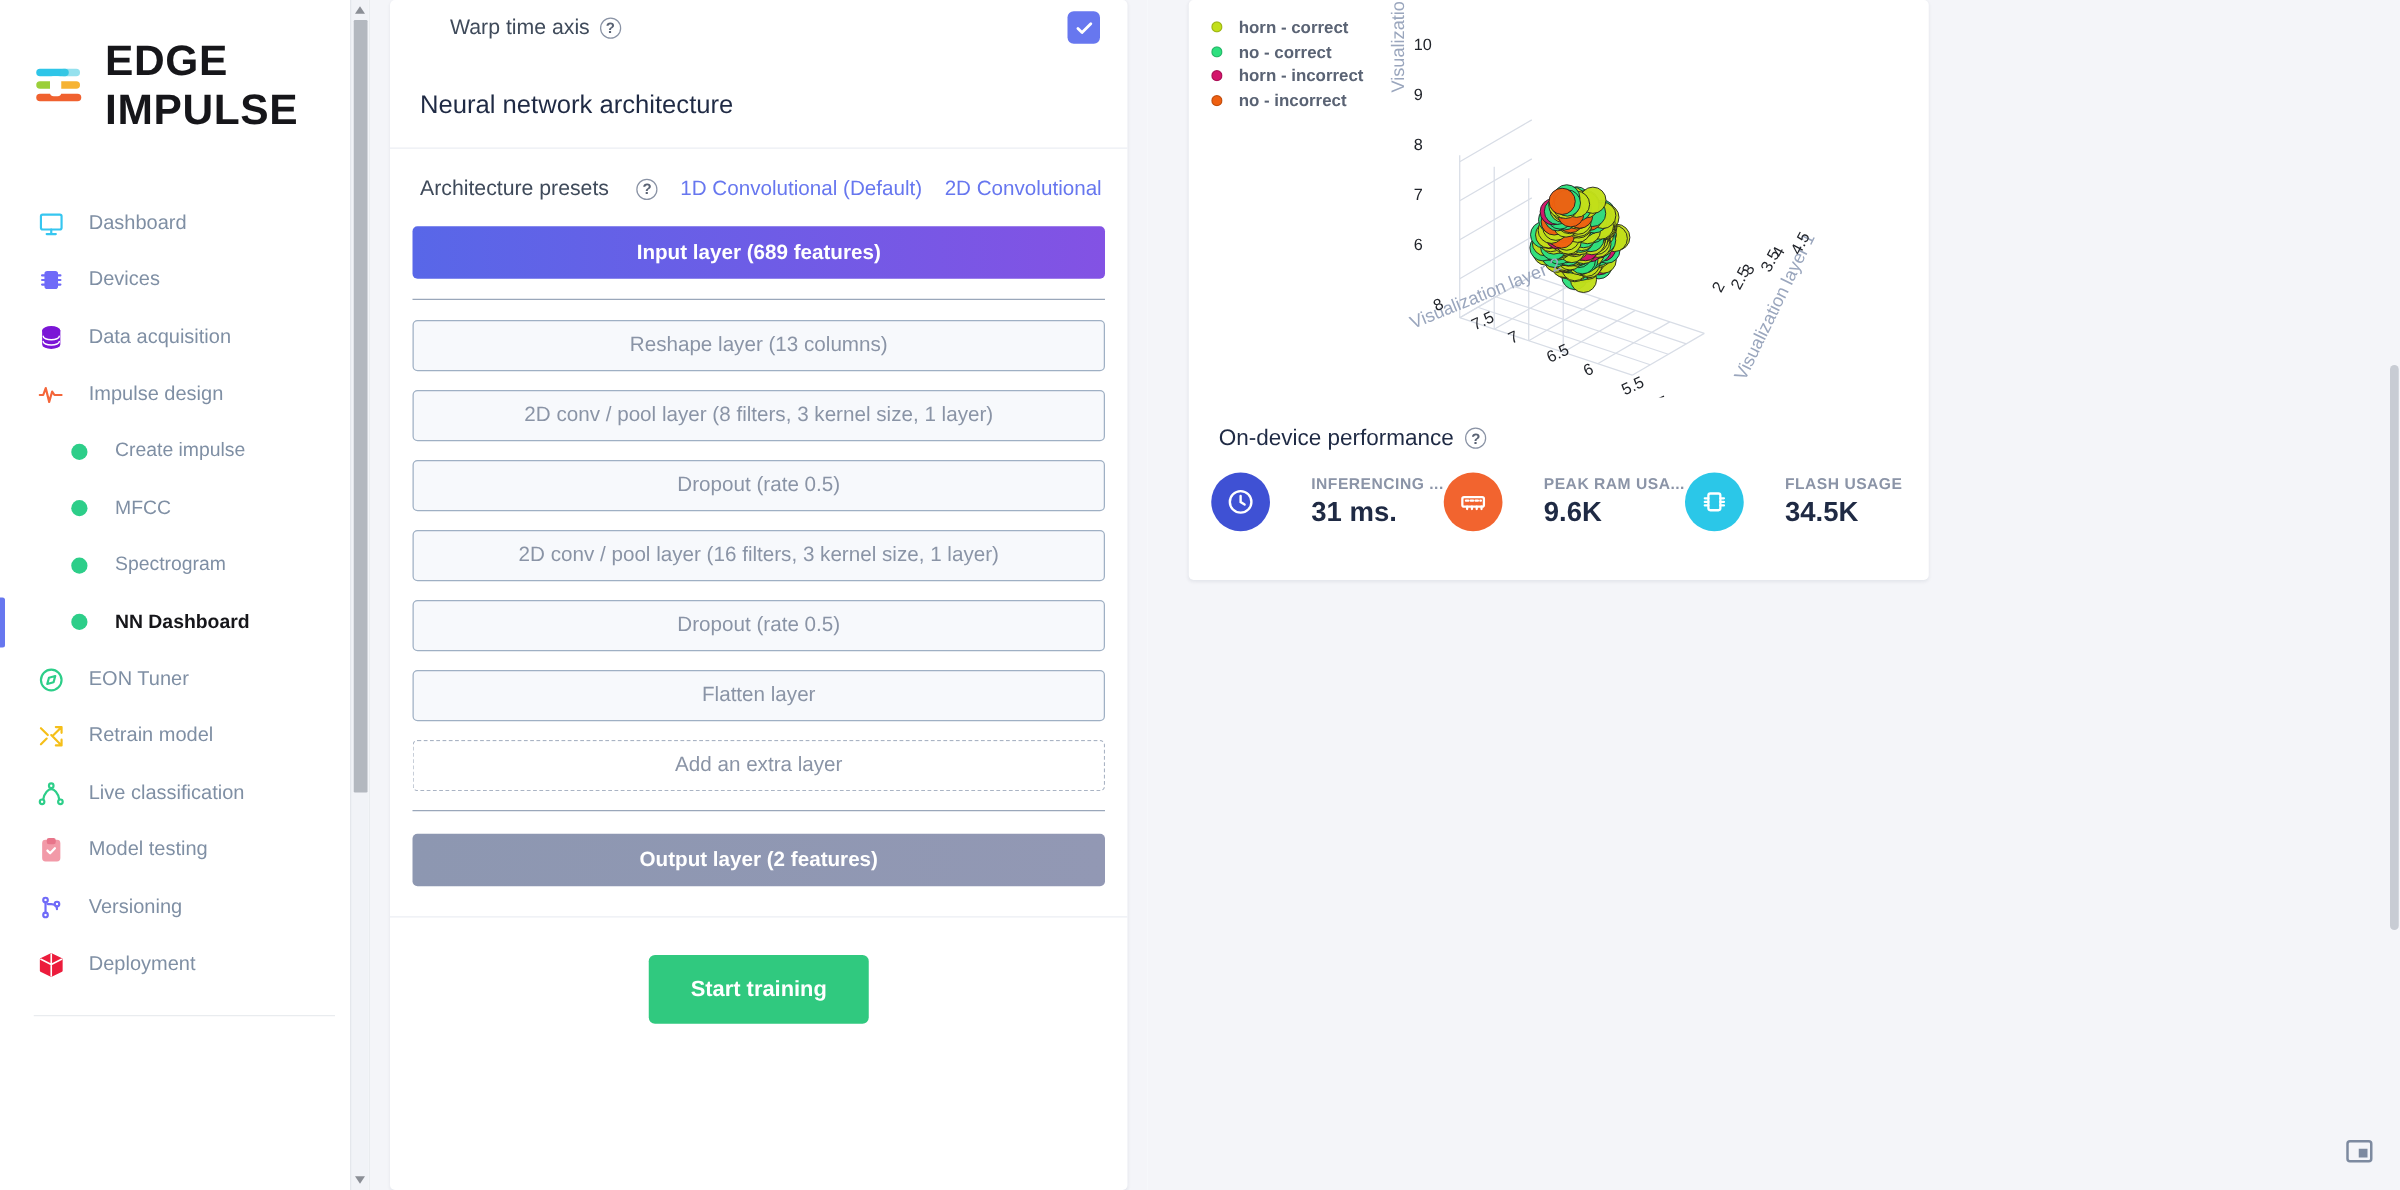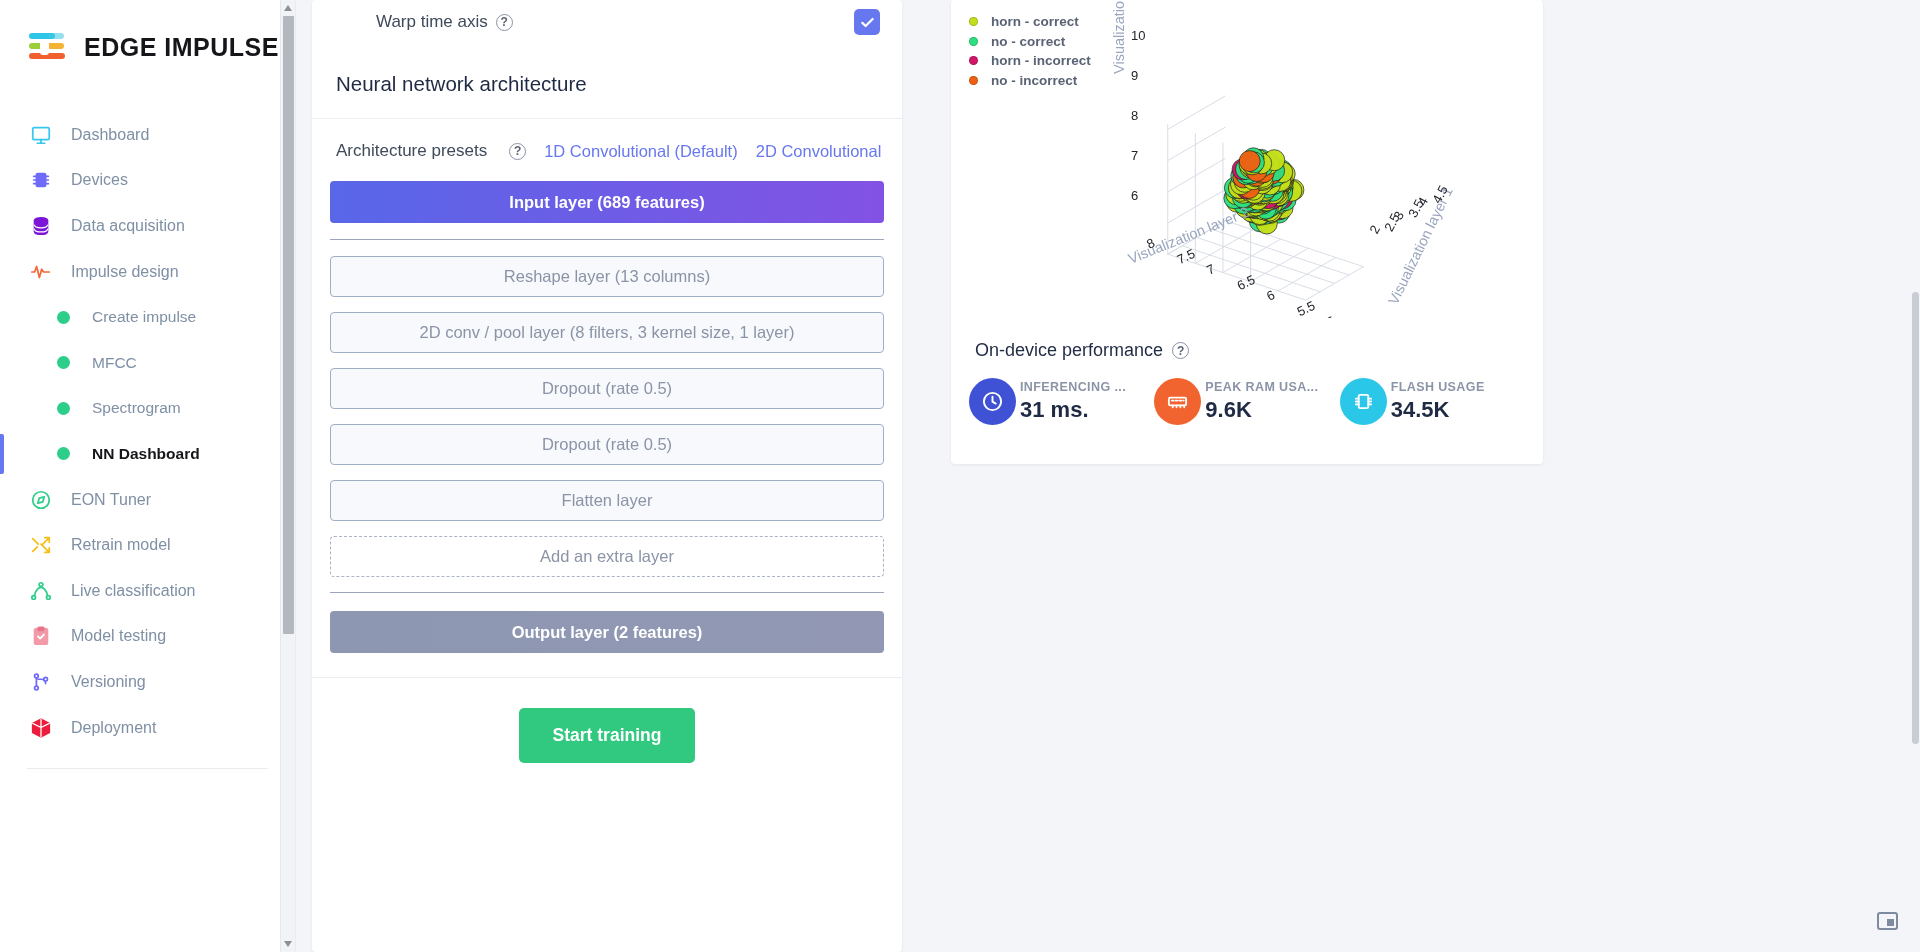--- a/index.html
+++ b/index.html
@@ -19,21 +19,21 @@
   .logo-row { display: flex; align-items: center; gap: 13px; padding: 8px 0 0 27px; }
   .logo-mark { width: 44px; height: 34px; position: relative; flex: none; }
   .logo-mark i { position: absolute; border-radius: 3px; display: block; }
   .lm1 { left: 2px;  top: 3px;  width: 26px; height: 6px; background: #2ec5e8; }
   .lm2 { left: 21px; top: 3px;  width: 16px; height: 6px; background: #3cc8e0; opacity:.55;}
   .lm3 { left: 2px;  top: 13px; width: 20px; height: 6px; background: #9bcf3a; }
   .lm4 { left: 18px; top: 13px; width: 19px; height: 6px; background: #f6b333; }
   .lm5 { left: 2px;  top: 23px; width: 36px; height: 6px; background: #f0612f; }
   .lm6 { left: 13px; top: 9px;  width: 9px;  height: 16px; background: #ffffff; }
   .logo-text {
-    font-size: 25px; font-weight: bold; letter-spacing: .5px; color: #16161a;
+    font-size: 34px; font-weight: bold; letter-spacing: .5px; color: #16161a;
   }
 
   .nav { margin-top: 48px; }
   .nav-item {
     display: flex; align-items: center; height: 45.6px;
     padding-left: 27px; color: #7f8fa4; font-size: 16px;
     position: relative; cursor: pointer;
   }
   .nav-item .ico { width: 28px; height: 24px; flex: none; margin-right: 16px;
     display: flex; align-items: center; justify-content: center; }
@@ -68,21 +68,21 @@
     background:#f4f5f9;}
   .card {
     position: absolute; left: 16px; top: 0; width: 590px; min-height: 952px;
     background: #ffffff; border-radius: 4px;
     box-shadow: 0 1px 3px rgba(20,30,60,.07);
   }
   .row-warp {
     display: flex; align-items: center; justify-content: space-between;
     padding: 0 22px 0 48px; height: 44px;
   }
-  .row-warp .lbl { color: #3f4a5a; font-size: 17px; display: flex; align-items: center; gap: 8px; margin-left: 16px;}
+  .row-warp .lbl { color: #3f4a5a; font-size: 17px; display: flex; align-items: center; gap: 8px;}
   .qmark {
     width: 17px; height: 17px; border: 1.6px solid #8a93a5; border-radius: 50%;
     color: #6b7täglich; display: inline-flex; align-items: center; justify-content: center;
     font-size: 12px; color: #5a6374; font-weight: bold; line-height: 1;
   }
   .checkbox-on {
     width: 26px; height: 26px; background: #6777ef; border-radius: 5px;
     display: flex; align-items: center; justify-content: center; cursor: pointer;
   }
   .checkbox-on svg { width: 15px; height: 15px; }
@@ -145,21 +145,21 @@
   .ax-x { left: 175px; top: 252px; transform: rotate(-22deg); transform-origin: left top; }
   .ax-y { left: 434px; top: 300px; transform: rotate(-64deg); transform-origin: left top; }
   .tick { position: absolute; font-size: 13px; color: #22252b; }
 
   .perf-title {
     position: absolute; left: 24px; top: 340px; font-size: 18px; color: #1f2a44;
     display: flex; align-items: center; gap: 9px;
   }
   .perf-row { position: absolute; left: 0; top: 378px; width: 592px;
     display: flex; padding: 0 18px; }
-  .perf-item { display: flex; align-items: center; gap: 4px; width: 196px; }
+  .perf-item { display: flex; align-items: center; gap: 33px; width: 196px; }
   .perf-badge {
     width: 47px; height: 47px; border-radius: 50%; flex: none;
     display: flex; align-items: center; justify-content: center;
   }
   .perf-badge svg { width: 23px; height: 23px; }
   .perf-k { font-size: 12.5px; letter-spacing: .4px; color: #8b94a7; font-weight: bold;
     white-space: nowrap; overflow: hidden; text-overflow: ellipsis; max-width: 118px;}
   .perf-v { font-size: 22px; color: #1f2a44; font-weight: bold; margin-top: 3px; }
 
   
@@ -351,20 +351,21 @@
       </div>
 
       <div class="layers">
         <div class="layer-box layer-input">Input layer (689 features)</div>
         <div class="sep-line"></div>
 
         <div id="layers-root">
             <div class="layer-box layer-mid">Reshape layer (13 columns)</div>
             <div class="layer-box layer-mid">2D conv / pool layer (8 filters, 3 kernel size, 1 layer)</div>
             <div class="layer-box layer-mid">Dropout (rate 0.5)</div>
+            <div class="layer-box layer-mid">2D conv / pool layer (16 filters, 3 kernel size, 1 layer)</div>
             <div class="layer-box layer-mid">Dropout (rate 0.5)</div>
             <div class="layer-box layer-mid">Flatten layer</div>
           </div>
 
         <div class="layer-box layer-add">Add an extra layer</div>
 
         <div class="sep-line2"></div>
         <div class="layer-box layer-output">Output layer (2 features)</div>
       </div>
 

